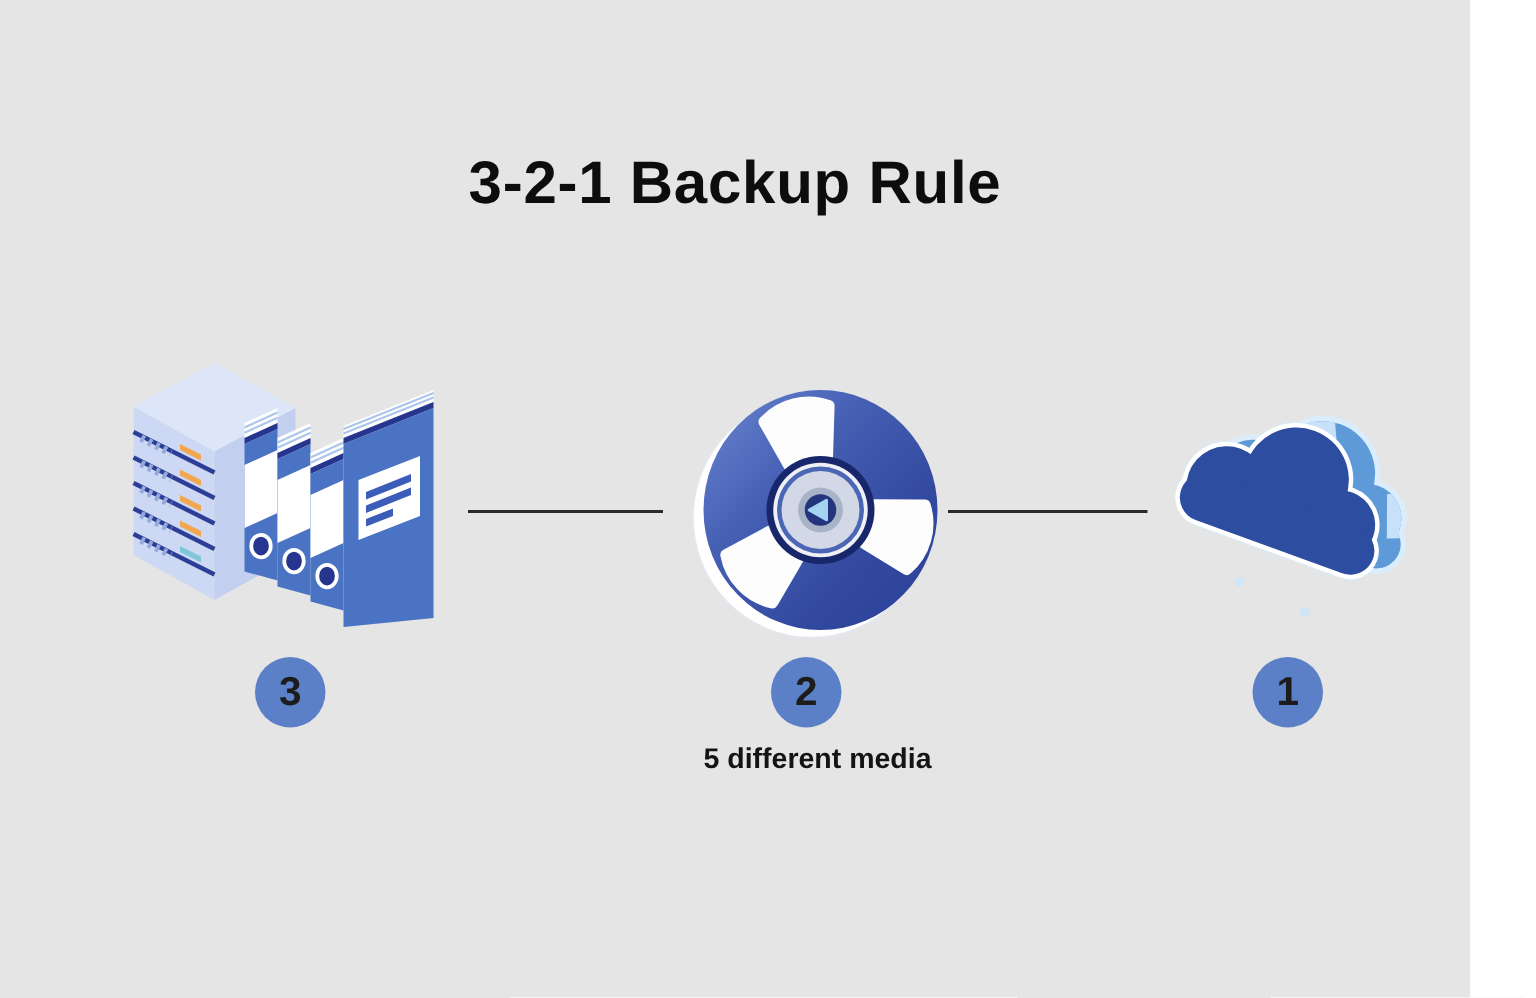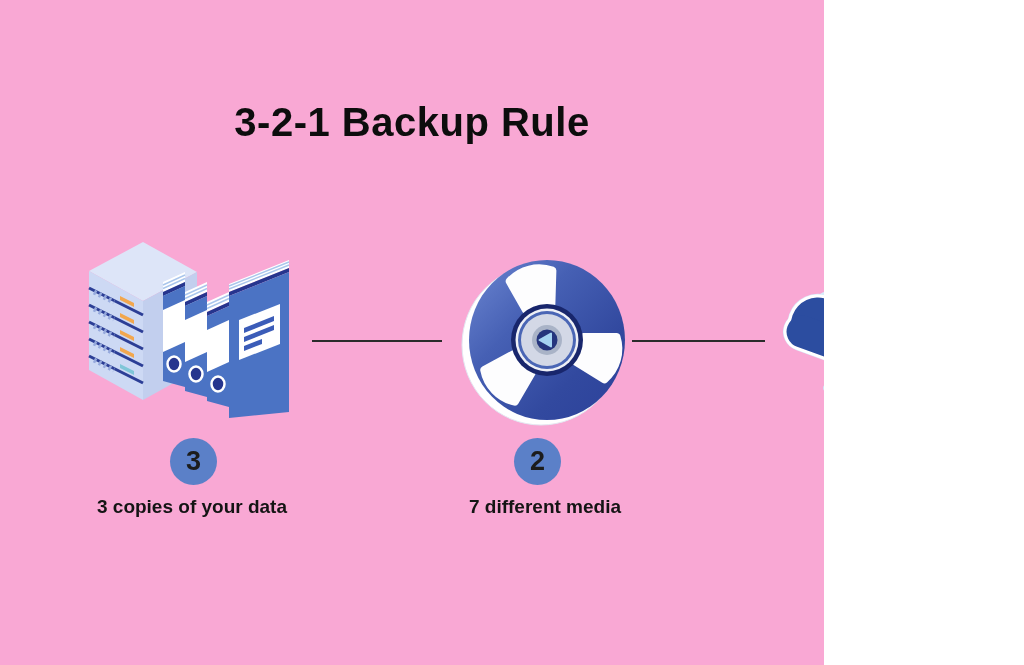--- a/index.html
+++ b/index.html
@@ -1,19 +1,19 @@
 <!DOCTYPE html>
 <html><head>
 <meta charset="utf-8">
 <style>
   html,body{margin:0;padding:0;background:#ffffff;}
   .canvas{
     position:relative;
-    width:824px;height:665px;
-    background:#f9a8d4;
+    width:980px;height:665px;
+    background:#e5e5e5;
     overflow:hidden;
     font-family:"Liberation Sans", sans-serif;
     color:#121212;
   }
   .title{
     position:absolute;
     top:100px;left:0;width:100%;
     text-align:center;
     font-size:40px;
     font-weight:bold;
@@ -221,16 +221,15 @@
   <div class="badge b1">
     <span>3</span>
   </div>
   <div class="badge b2">
     <span>2</span>
   </div>
   <div class="badge b3">
     <span>1</span>
   </div>
 
-  <div class="caption c1">3 copies of your data</div>
-  <div class="caption c2">7 different media</div>
+  <div class="caption c2">5 different media</div>
 
 </div>
 
 </body></html>

